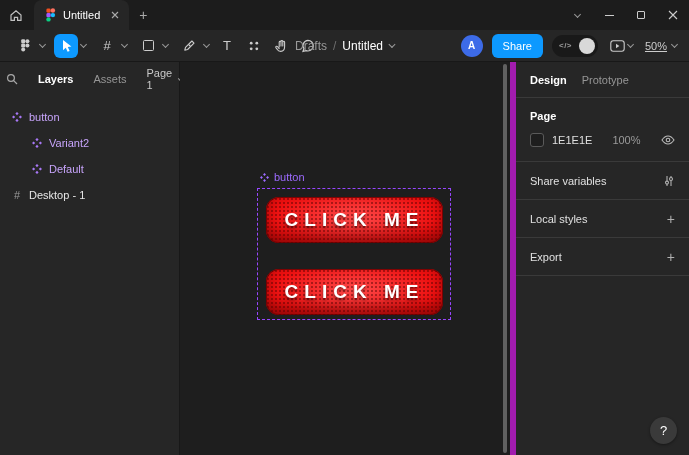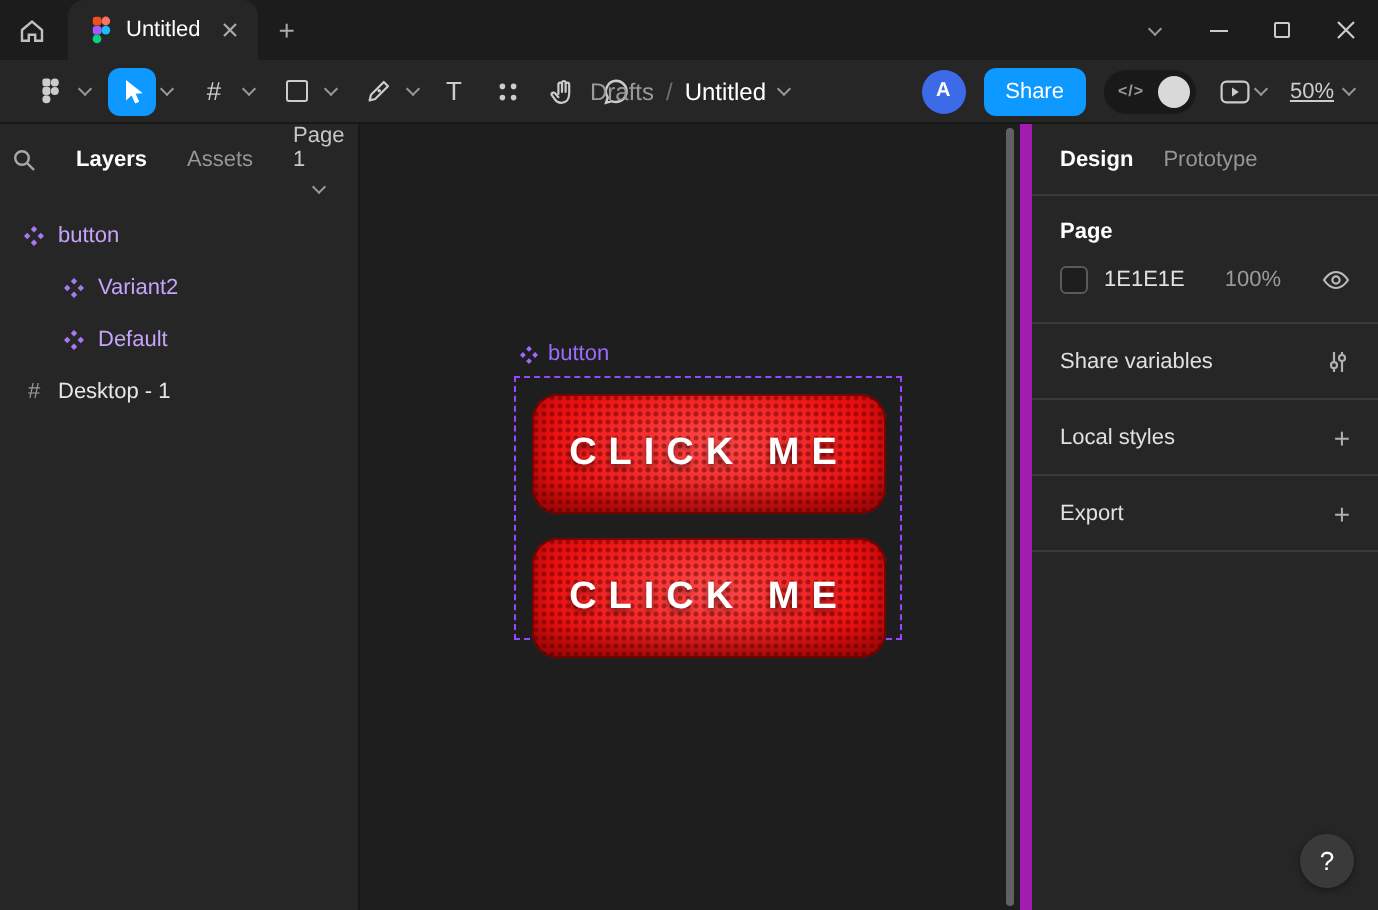--- a/index.html
+++ b/index.html
@@ -40,33 +40,33 @@
   .zoom { display:flex; align-items:center; gap:5px; color:#ccc; font-size:11px; padding-right:2px;text-decoration:underline; }
 
   
   .main { flex:1; display:flex; min-height:0; }
 
   
   .left-panel { width:180px; background:#262626; border-right:1px solid #181818; display:flex; flex-direction:column; }
   .lp-header { flex:0 0 34px; display:flex; align-items:center; gap:20px; padding:0 6px; }
   .lp-tab-active { color:#fff; font-weight:bold; }
   .lp-tab { color:#969696; }
-  .page-select { margin-left:auto; display:flex; align-items:center; gap:6px; color:#c8c8c8;flex-direction:column; }
+  .page-select { margin-left:auto; display:flex; align-items:center; gap:6px; color:#c8c8c8; }
   .layers-list { padding-top:8px; }
   .layer-row { height:26px; display:flex; align-items:center; gap:7px; padding-left:12px; }
   .layer-row.indent { padding-left:32px; }
   .comp-name { color:#c7a4fb; }
   .frame-name { color:#e6e6e6; }
   .frame-glyph { color:#9a9a9a; font-size:11px; width:10px; text-align:center; }
 
   
   .canvas { flex:1; position:relative; background:#1e1e1e; overflow:hidden; }
   .selection-label { position:absolute; left:80px; top:109px; display:flex; align-items:center; gap:5px; color:#9d6bff; font-size:11px; }
   .selection-box { position:absolute; left:77px; top:126px; width:194px; height:132px; border:1px dashed #9747ff; }
-  .red-btn { position:absolute; left:8px; width:177px; height:60px; border-radius:13px;
+  .red-btn { position:absolute; left:8px; width:177px; height:46px; border-radius:13px;
     background:radial-gradient(110% 150% at 50% 45%, #ff4a4a 0%, #ee1010 42%, #c00707 72%, #8e0303 100%);
     box-shadow: inset 0 0 0 1px rgba(110,0,0,0.85), inset 0 -8px 14px rgba(90,0,0,0.55);
     display:flex; align-items:center; justify-content:center; overflow:hidden; }
   .red-btn::after { content:""; position:absolute; inset:0; border-radius:inherit;
     background-image:radial-gradient(rgba(80,0,0,0.45) 1px, transparent 1.5px);
     background-size:4px 4px; pointer-events:none; }
   .red-btn .btn-label { position:relative; z-index:1; color:#fff; font-weight:bold; font-size:19px; letter-spacing:6px; text-shadow:0 2px 3px rgba(0,0,0,0.5); }
   .btn-one { top:8px; }
   .btn-two { top:80px; }
   .canvas-scrollbar { position:absolute; right:3px; top:2px; bottom:2px; width:4px; border-radius:2px; background:rgba(255,255,255,0.30); }

